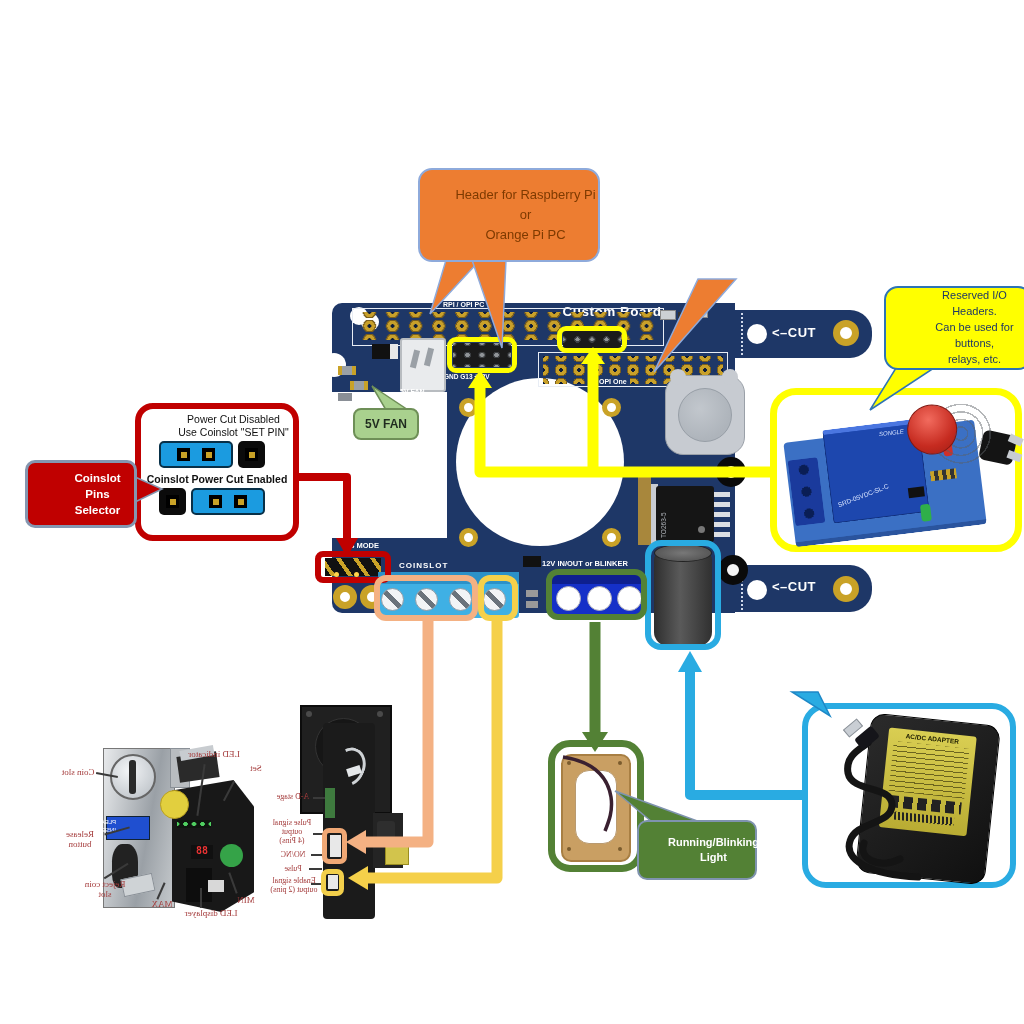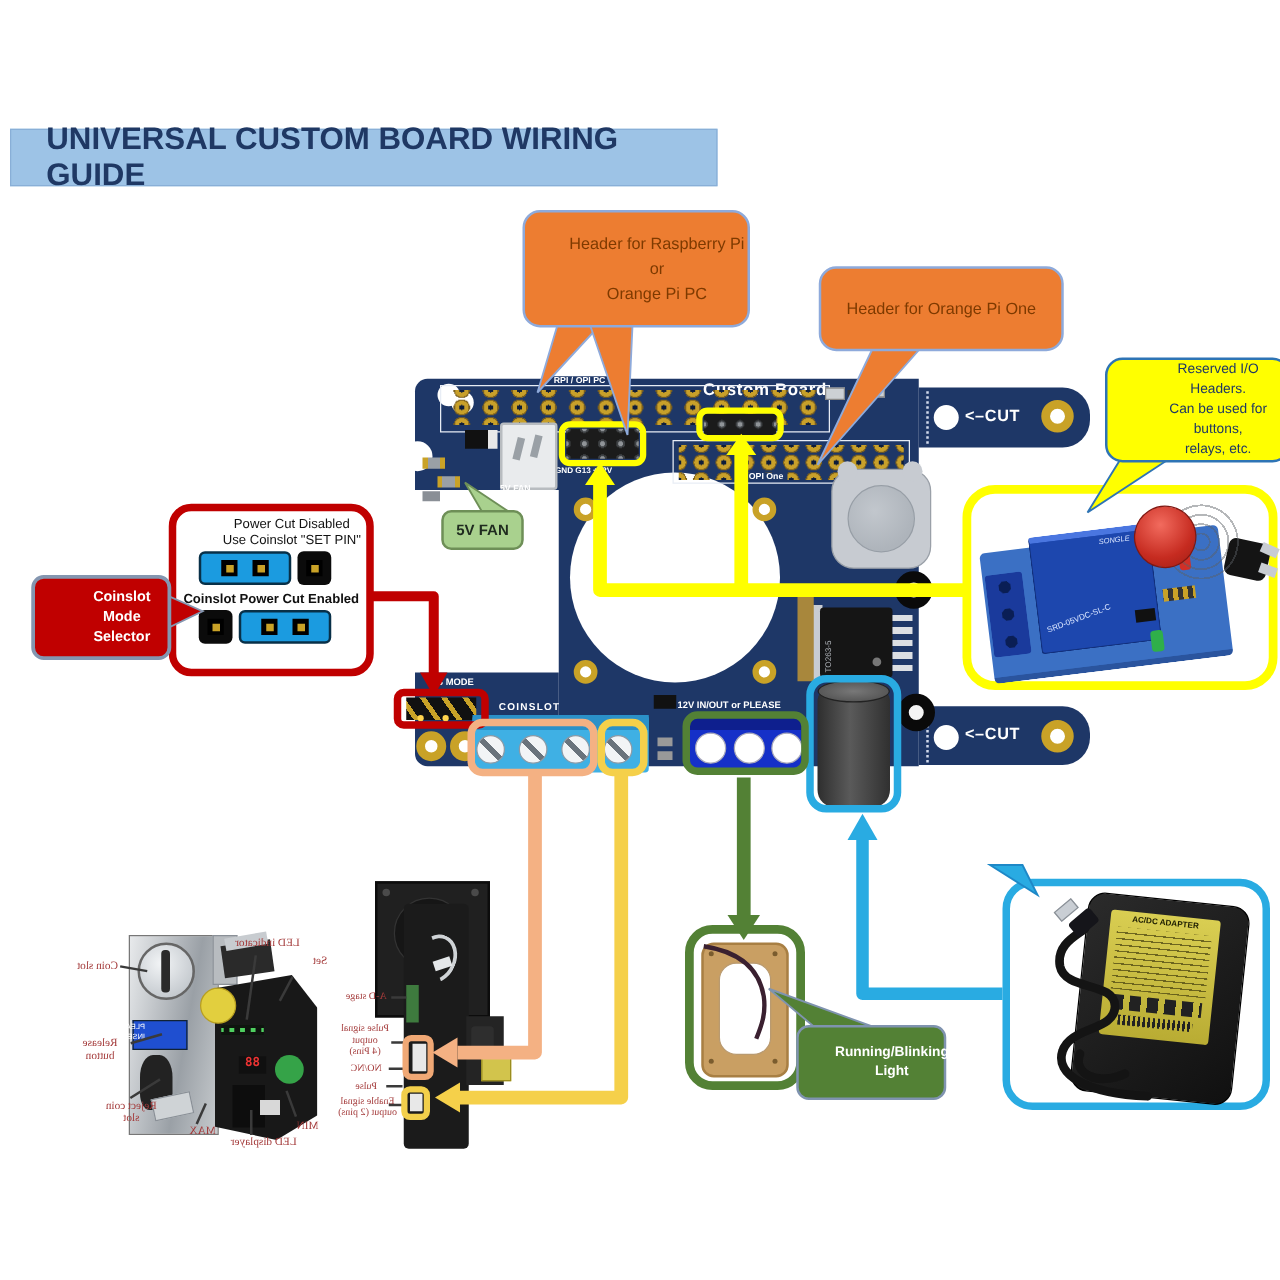--- a/index.html
+++ b/index.html
@@ -41,21 +41,20 @@
   .plabel{font-family:"Liberation Serif",serif;color:#A43B3B;font-size:9px;line-height:1.1;text-align:center;}
   .plabel2{font-family:"Liberation Serif",serif;color:#A43B3B;font-size:8px;line-height:1.12;text-align:center;}
   .lead{background:#3A3A3A;height:1.5px;z-index:12;}
   .z10{z-index:10;} .z15{z-index:15;} .z40{z-index:40;}
 </style>
 </head>
 <body>
 
 <div class="canvas">
 
-  <div class="a banner">UNIVERSAL CUSTOM BOARD WIRING GUIDE</div>
 
   <div class="a navy" style="left:332px;top:303px;width:403px;height:89px;border-radius:10px 0 0 0;"></div>
   <div class="a navy" style="left:447px;top:392px;width:288px;height:221px;"></div>
   <div class="a navy" style="left:332px;top:538px;width:115px;height:75px;border-radius:0 0 0 10px;"></div>
   <div class="a navy" style="left:735px;top:310px;width:137px;height:48px;border-radius:0 22px 22px 0;"></div>
   <div class="a navy" style="left:735px;top:565px;width:137px;height:47px;border-radius:0 22px 22px 0;"></div>
 
   <div class="a" style="left:741px;top:313px;height:42px;border-left:2px dotted #CFD8EA;"></div>
   <div class="a" style="left:741px;top:568px;height:42px;border-left:2px dotted #CFD8EA;"></div>
   <div class="a whitehole" style="left:747px;top:324px;width:20px;height:20px;"></div>
@@ -142,21 +141,21 @@
   <span class="a sk" style="left:399px;top:561px;font-size:8px;letter-spacing:1px;">COINSLOT</span>
   <div class="a" style="left:378px;top:572px;width:141px;height:46px;background:#3FB0E4;border-radius:3px;"></div>
   <div class="a" style="left:378px;top:572px;width:141px;height:12px;background:#2B91C8;"></div>
   <div class="a screw" style="left:381px;top:588px;width:23px;height:23px;"></div>
   <div class="a screw" style="left:415px;top:588px;width:23px;height:23px;"></div>
   <div class="a screw" style="left:449px;top:588px;width:23px;height:23px;"></div>
   <div class="a screw" style="left:483px;top:588px;width:23px;height:23px;"></div>
   <div class="a hl" style="left:374px;top:575px;width:104px;height:46px;border:6px solid #F4B183;border-radius:12px;"></div>
   <div class="a hl" style="left:478px;top:575px;width:40px;height:46px;border:6px solid #F5D04A;border-radius:12px;"></div>
 
-  <span class="a sk" style="left:542px;top:559px;font-size:7.5px;">12V IN/OUT or PLEASE</span>
+  <span class="a sk" style="left:542px;top:559px;font-size:7.5px;">12V IN/OUT or BLINKER</span>
   <div class="a" style="left:551px;top:572px;width:90px;height:44px;background:#1530C8;border-radius:3px;"></div>
   <div class="a" style="left:551px;top:572px;width:90px;height:12px;background:#0E1F8E;"></div>
   <div class="a whitehole" style="left:556px;top:586px;width:23px;height:23px;border:1px solid #AAB;"></div>
   <div class="a whitehole" style="left:587px;top:586px;width:23px;height:23px;border:1px solid #AAB;"></div>
   <div class="a whitehole" style="left:617px;top:586px;width:23px;height:23px;border:1px solid #AAB;"></div>
   <div class="a hl" style="left:546px;top:569px;width:101px;height:51px;border:6px solid #538135;border-radius:12px;"></div>
 
   <div class="a" style="left:135px;top:403px;width:164px;height:138px;background:#fff;border:6px solid #C00000;border-radius:18px;box-sizing:border-box;z-index:20;">
     <div class="pre" style="margin-top:4px;text-align:center;font-size:10.5px;font-weight:400;color:#111;line-height:1.2;">Power Cut Disabled
 Use Coinslot "SET PIN"</div>
@@ -334,23 +333,22 @@
     <polygon points="896,368 934,368 870,410" fill="#FFFF00" stroke="#2E74B5" stroke-width="1.5"></polygon>
     <polygon points="135,477 135,502 162,489" fill="#C00000" stroke="#8496B0" stroke-width="1.5"></polygon>
     <polygon points="386,410 408,410 372,386" fill="#A9D18E" stroke="#6E8F57" stroke-width="1.5"></polygon>
     <polygon points="652,822 700,822 615,791" fill="#538135" stroke="#7F93AF" stroke-width="1.5"></polygon>
     <polygon points="792,692 818,692 830,716" fill="#29ABE2" stroke="#1E88C7" stroke-width="1.5"></polygon>
   </svg>
 
   <div class="a callout co-orange ctr pre" style="left:418px;top:168px;width:182px;height:94px;">Header for Raspberry Pi
 or
 Orange Pi PC</div>
-  <div class="a callout co-orange ctr" style="left:655px;top:213px;width:196px;height:68px;">Header for Orange Pi One</div>
   <div class="a callout co-yellow ctr pre" style="left:884px;top:286px;width:148px;height:84px;">Reserved I/O Headers.
 Can be used for buttons,
 relays, etc.</div>
-  <div class="a callout co-red ctr pre" style="left:25px;top:460px;width:112px;height:68px;">Coinslot Mode
+  <div class="a callout co-red ctr pre" style="left:25px;top:460px;width:112px;height:68px;">Coinslot Pins
 Selector</div>
   <div class="a callout co-fan ctr" style="left:353px;top:408px;width:66px;height:32px;">5V FAN</div>
   <div class="a callout co-green ctr pre" style="left:637px;top:820px;width:120px;height:60px;">Running/Blinking
 Light</div>
 
 </div>
 
 </body></html>

